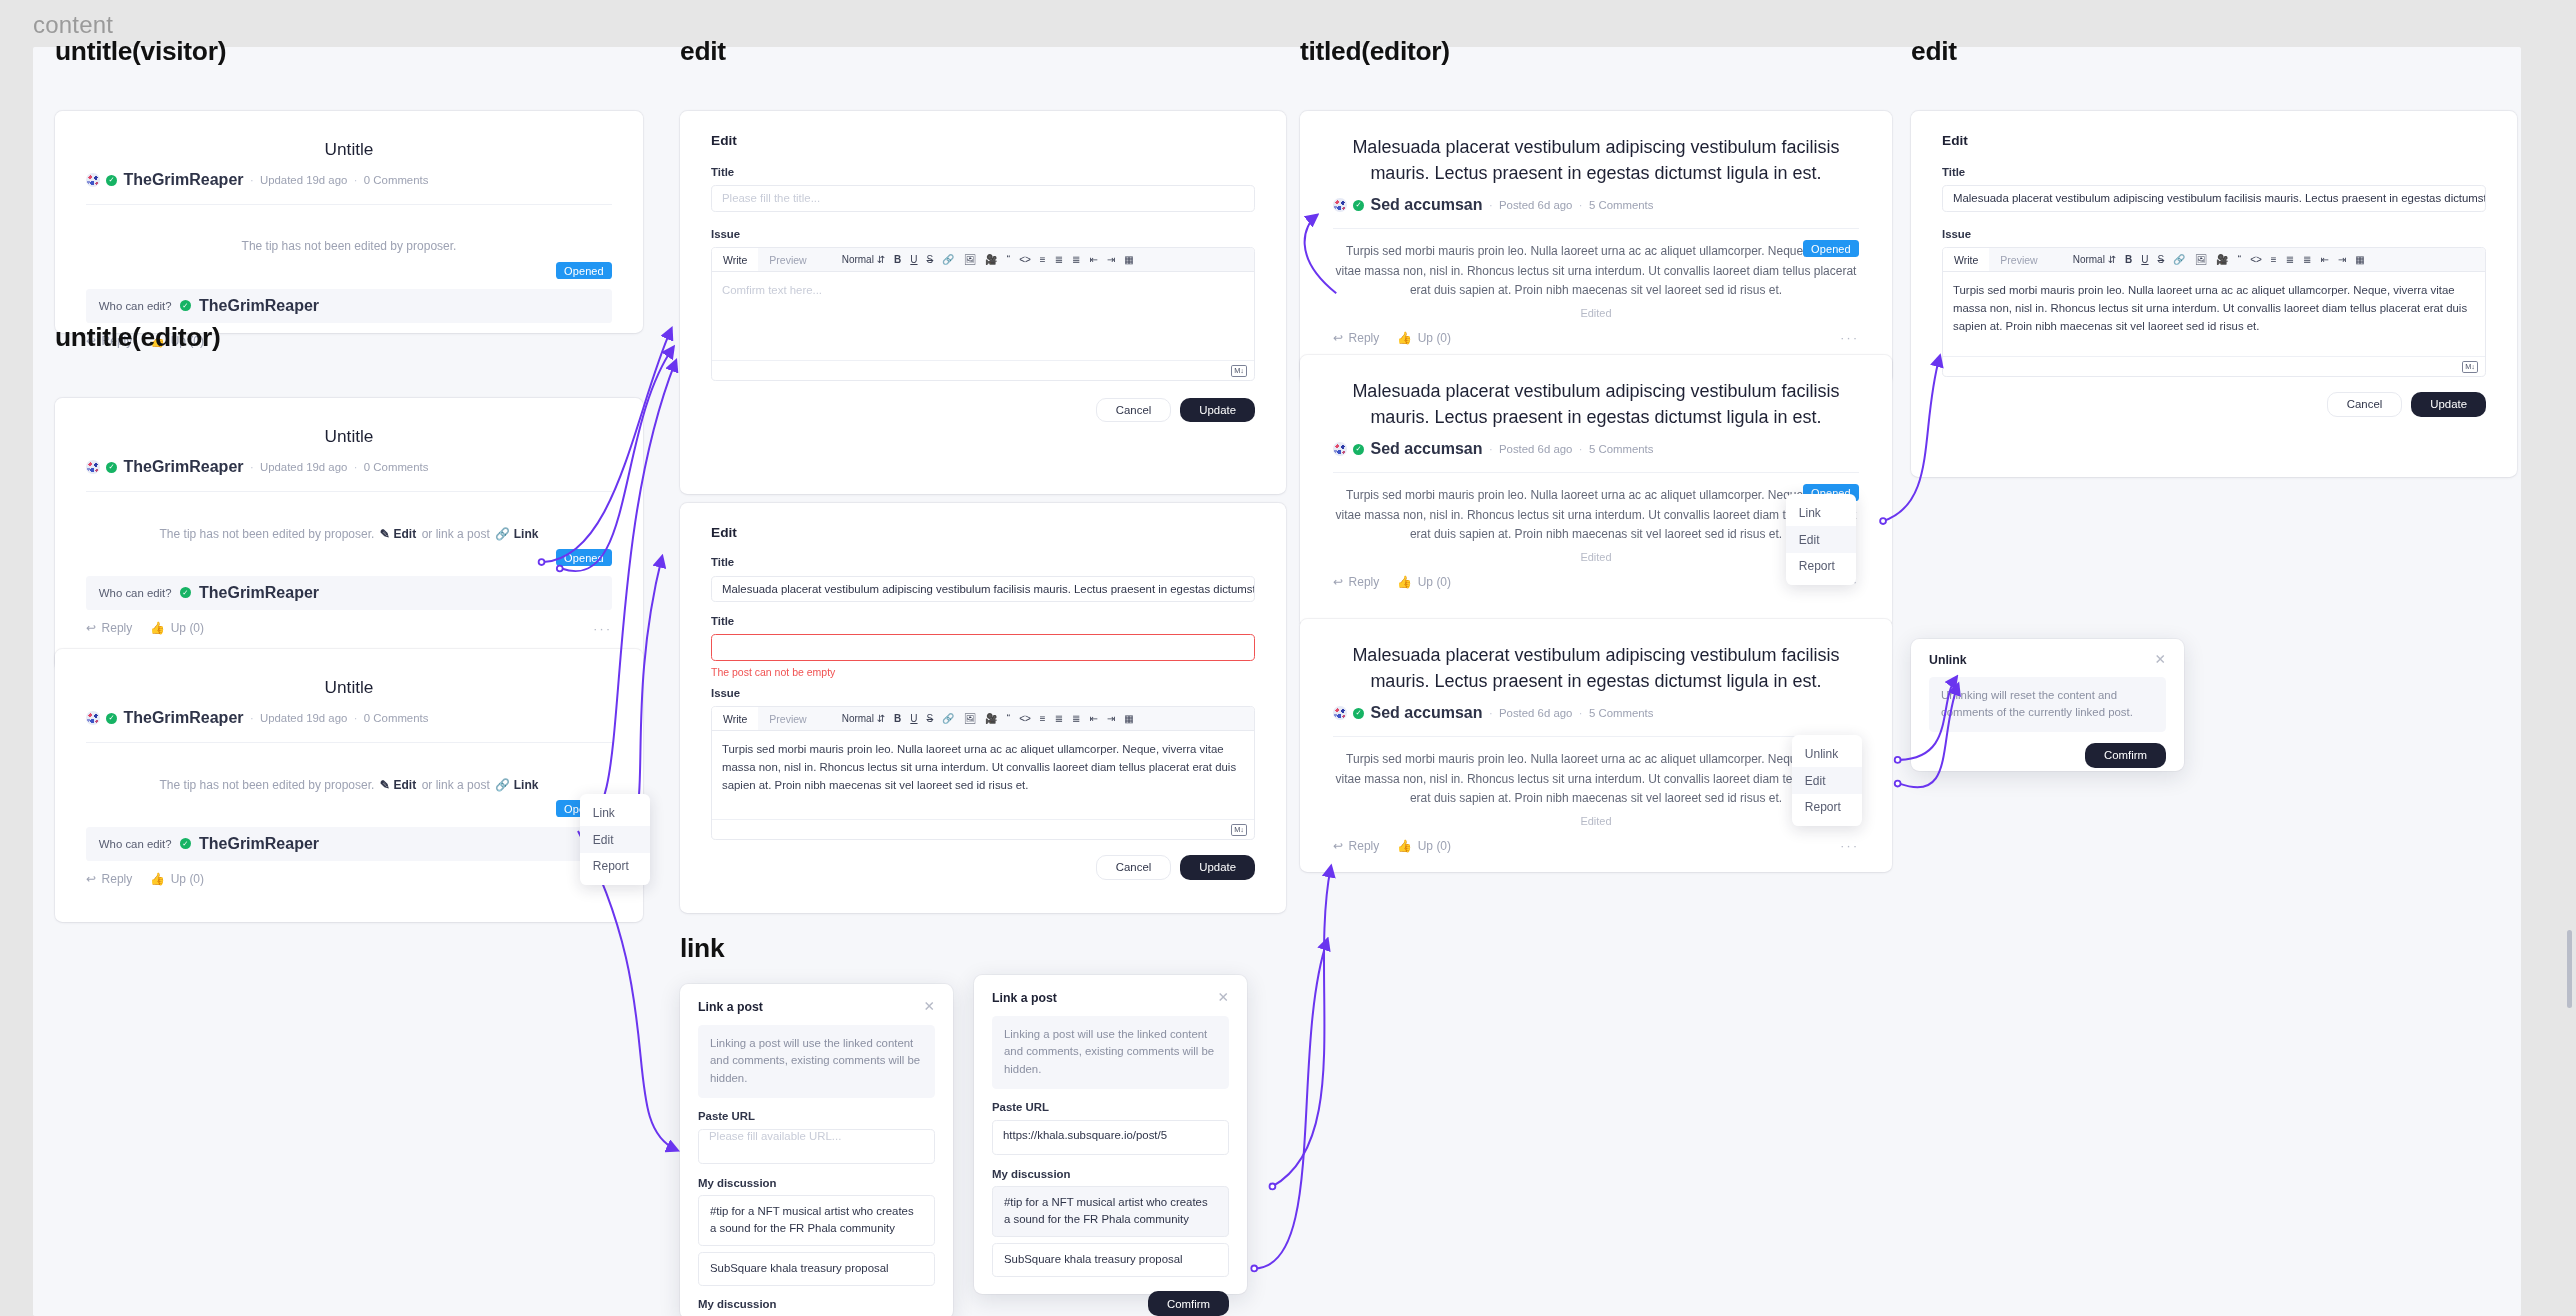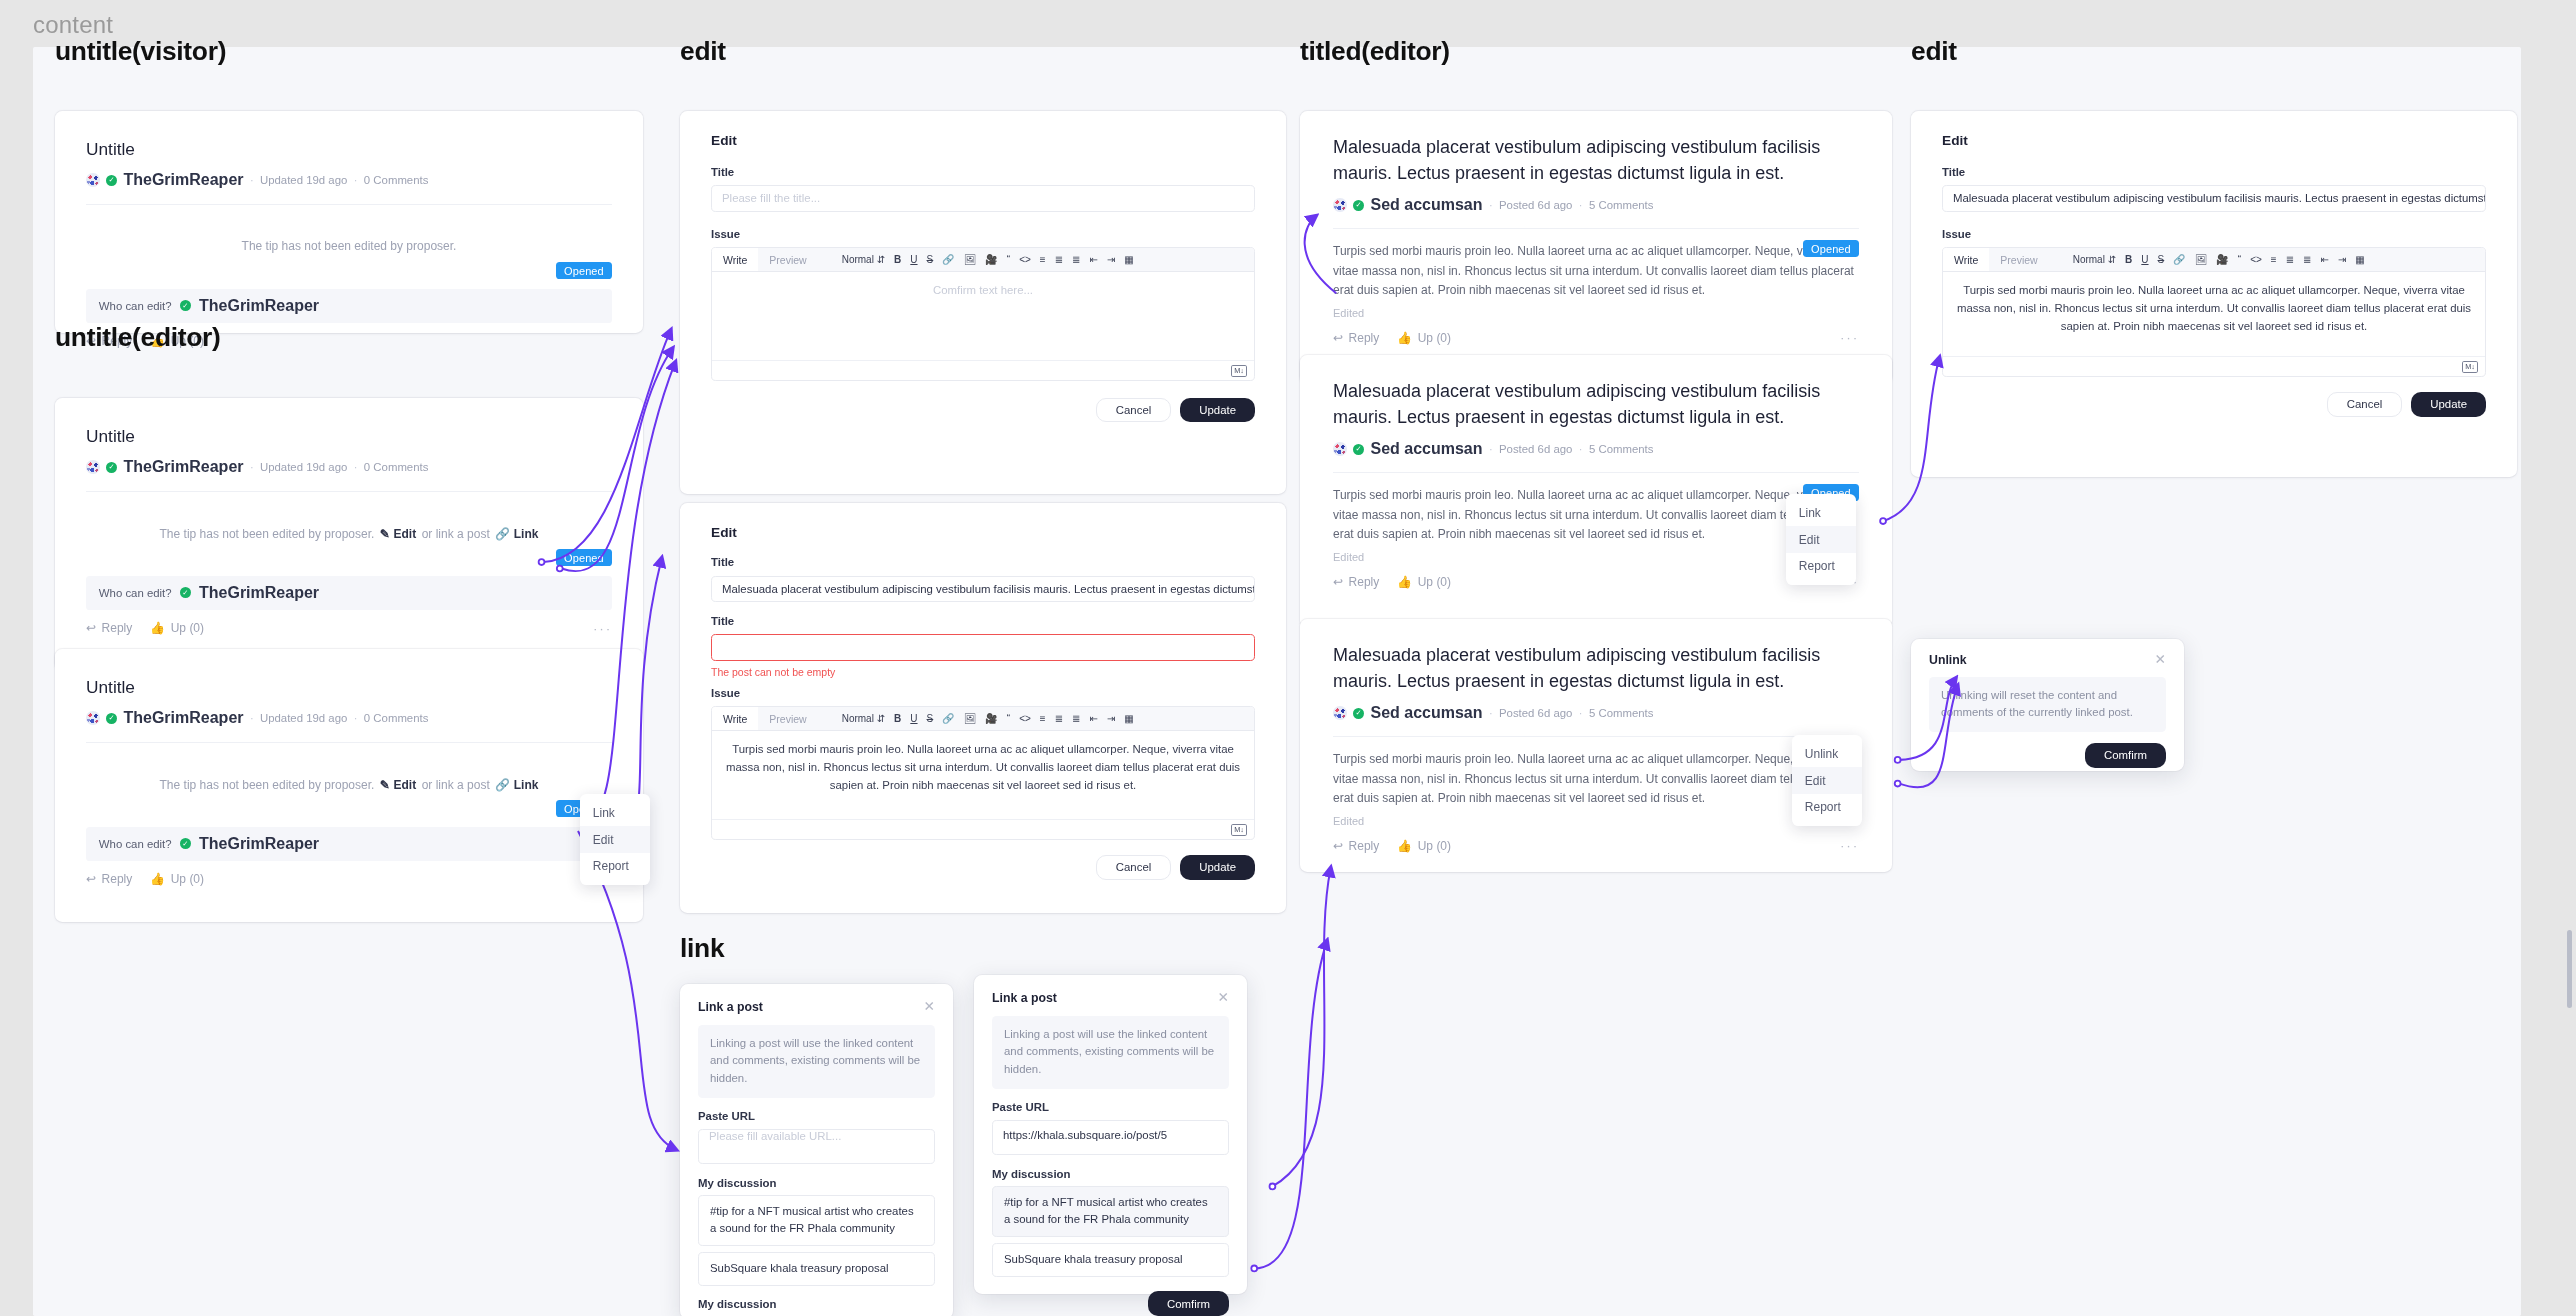--- a/index.html
+++ b/index.html
@@ -23,20 +23,21 @@
   .frame-title{
     position:absolute;
     font-size:26.4px; font-weight:bold; color:#111;
     letter-spacing:-0.3px;
   }
   .card{
     position:absolute;
     background:#fff;
     border-radius:7.3px;
     box-shadow:0 0.9px 2.7px rgba(25,30,60,.07), 0 0 0 0.9px rgba(25,30,60,.04);
+    text-align:center;
   }
   .panel{
     position:absolute;
     background:#fff;
     border-radius:7.3px;
     box-shadow:0 0.9px 2.7px rgba(25,30,60,.07), 0 0 0 0.9px rgba(25,30,60,.04);
   }
 
   
   .post-title{
@@ -110,21 +111,21 @@
   .f-label{ font-size:11.4px; font-weight:bold; color:#2e3348; }
   .t-input{
     border:0.9px solid #e8eaf0; border-radius:4.6px;
     height:26.4px; display:flex; align-items:center;
     padding:0 10px; font-size:11.4px; color:#2e3348; background:#fff;
   }
   .t-input.ph{ color:#c8ccd8; }
   .t-input.err{ border-color:#f05252; }
   .err-text{ font-size:10.5px; color:#f05252; }
   .editor{
-    border:0.9px solid #e8eaf0; border-radius:4.6px; background:#fff; overflow:hidden;text-align:center;
+    border:0.9px solid #e8eaf0; border-radius:4.6px; background:#fff; overflow:hidden;
   }
   .ed-tabs{
     display:flex; align-items:stretch; background:#f7f8fb;
     border-bottom:0.9px solid #e8eaf0; height:24px;
   }
   .ed-tab{
     display:flex; align-items:center; padding:0 11px;
     font-size:10.5px; color:#9da2b3; cursor:pointer;
   }
   .ed-tab.active{ background:#fff; color:#2e3348; }

